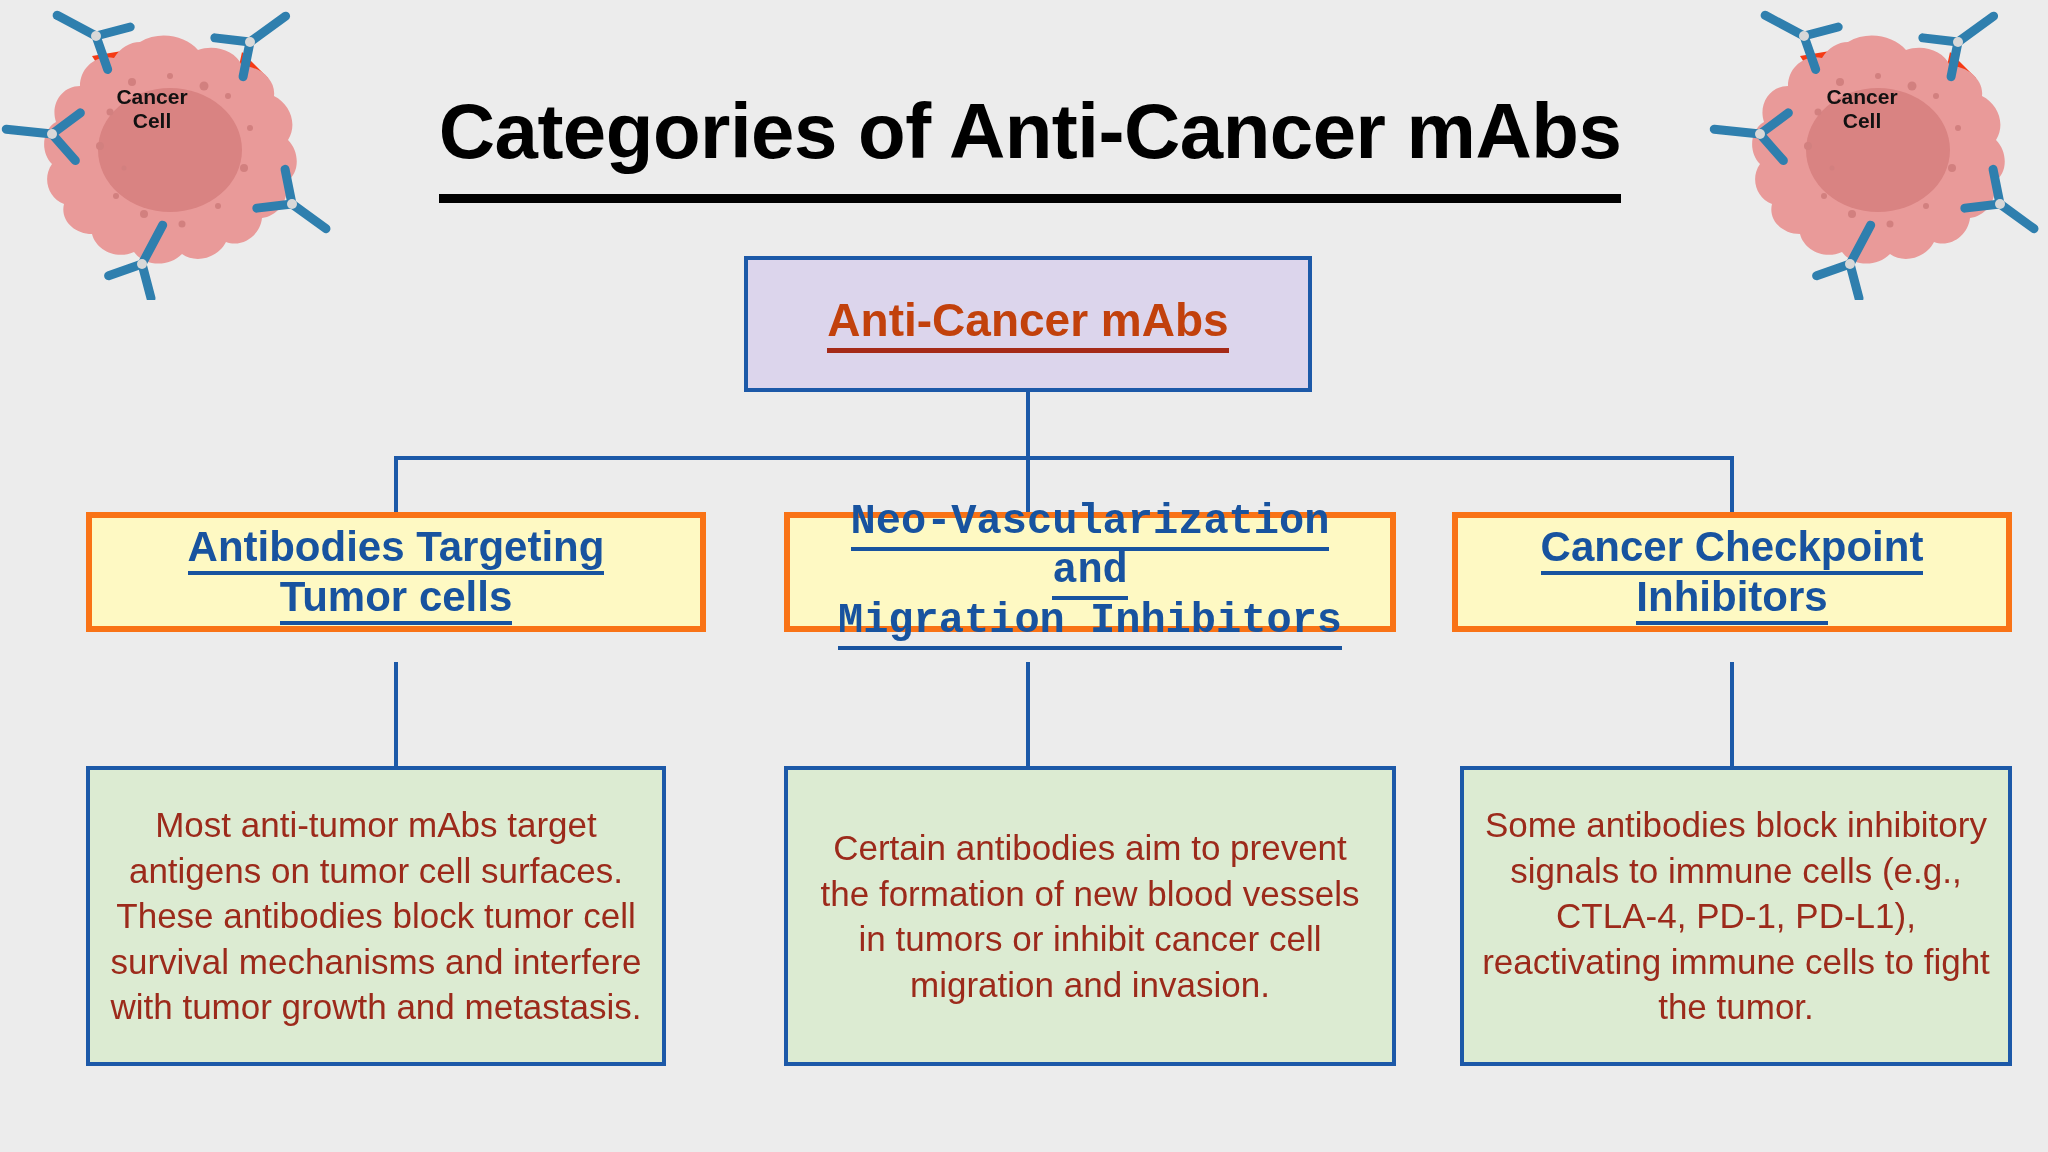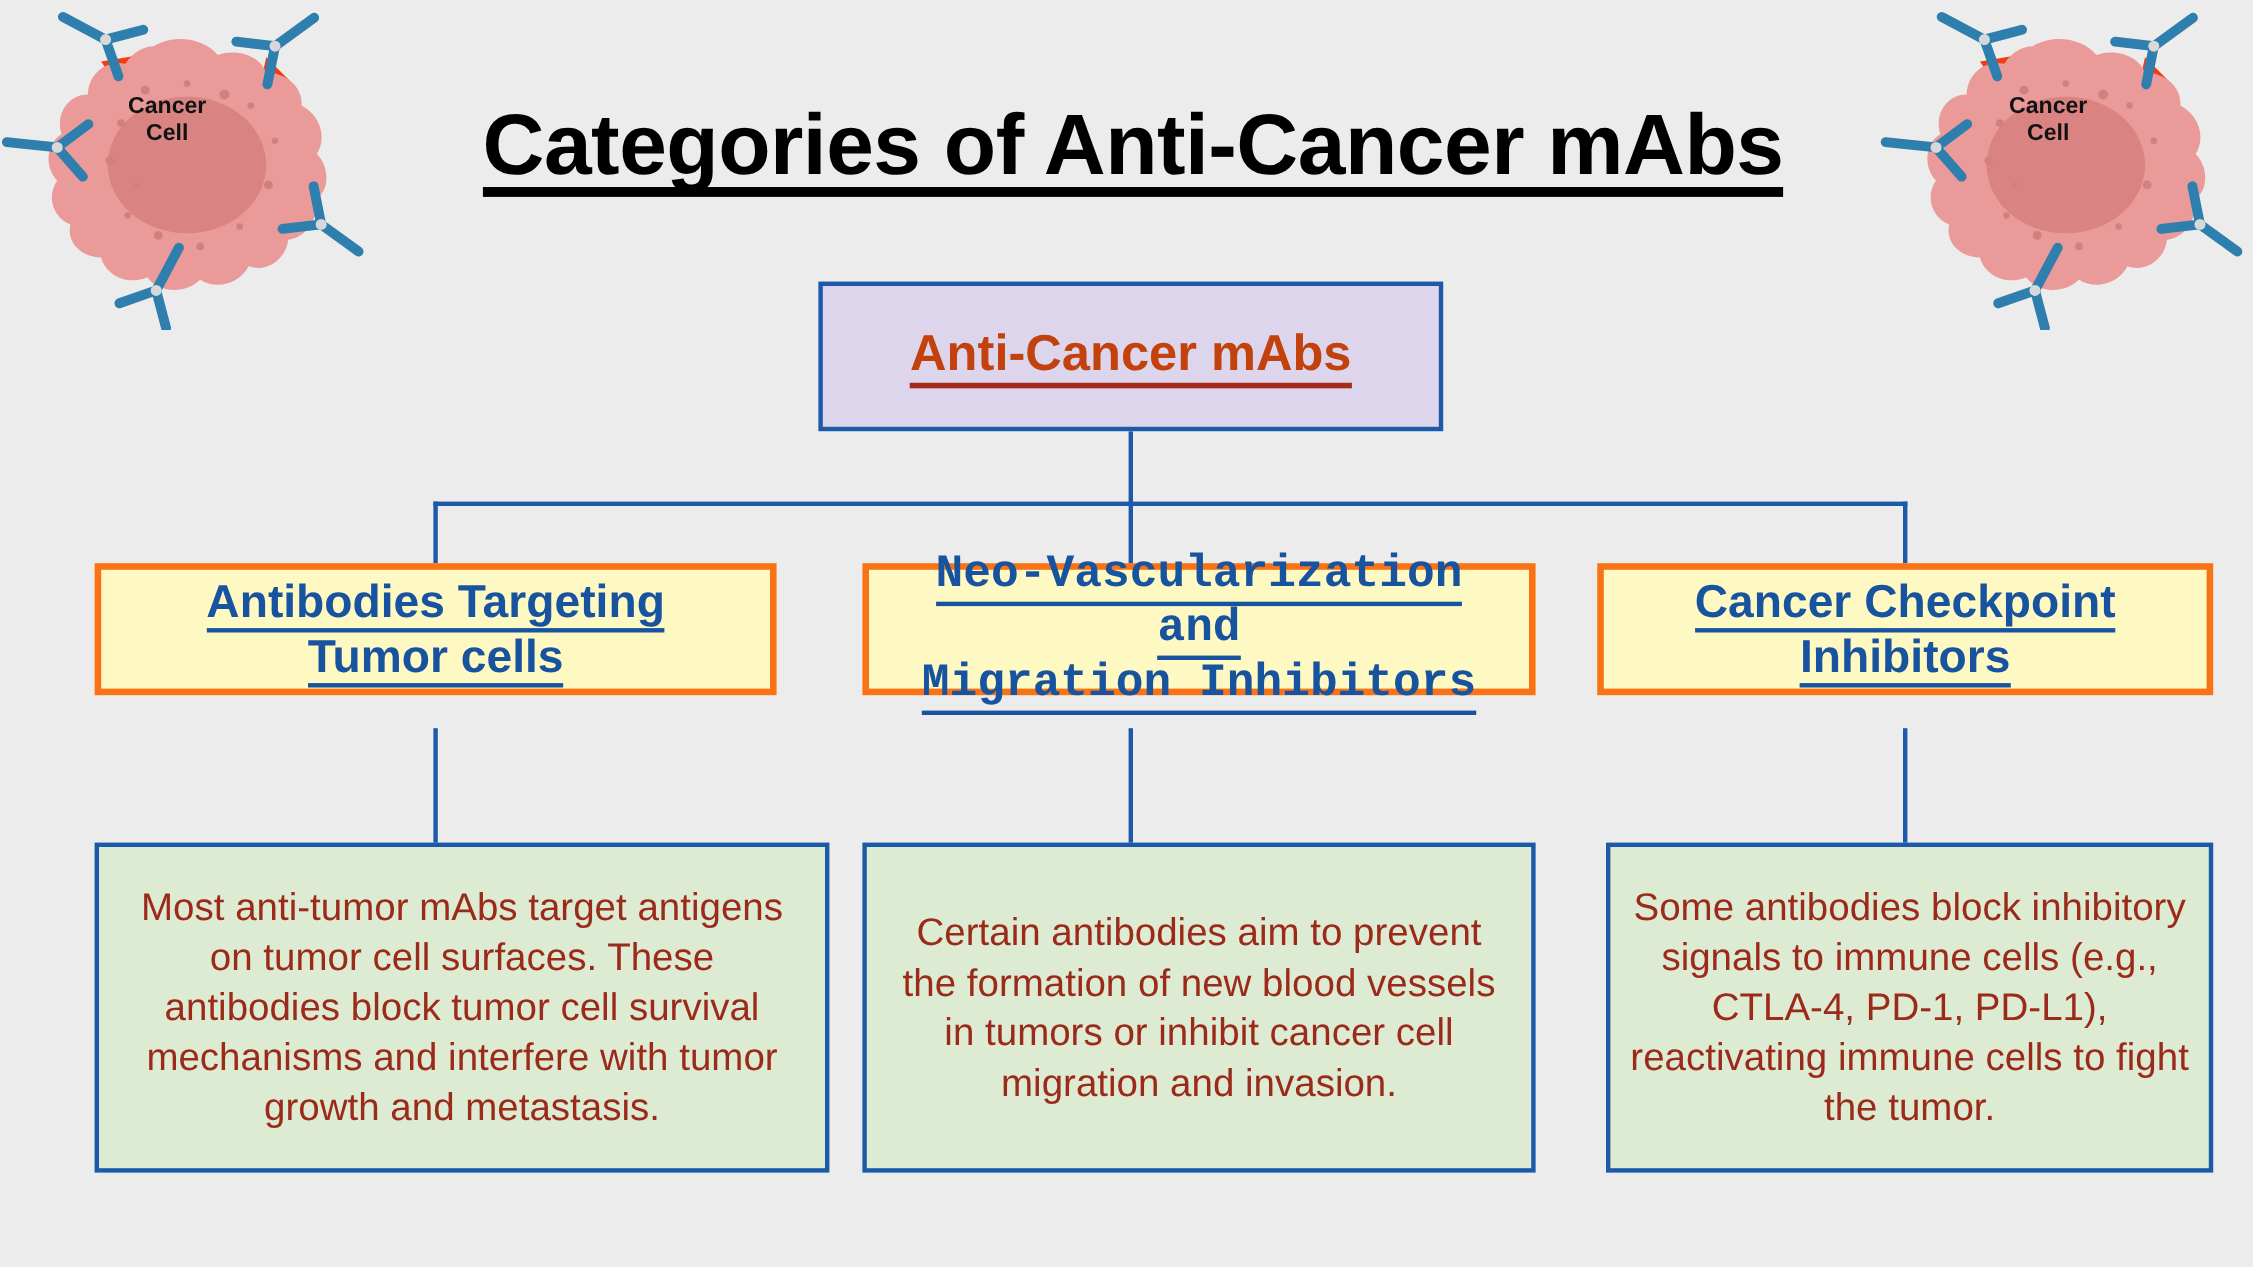--- a/index.html
+++ b/index.html
@@ -31,21 +31,21 @@
     font-size: 78px;
     font-weight: bold;
     color: #000000;
     letter-spacing: -0.5px;
     white-space: nowrap;
     line-height: 1.0;
   }
   .page-title .tx {
     display: inline-block;
     border-bottom: 9px solid #000;
-    padding-bottom: 0;
+    padding-bottom: 24px;
   }
 
   
   .node {
     position: absolute;
     box-sizing: border-box;
     display: flex;
     align-items: center;
     justify-content: center;
     text-align: center;
@@ -95,21 +95,21 @@
     top: 766px;
     height: 300px;
     padding: 10px 18px;
   }
   .node-desc .lbl {
     font-size: 35px;
     font-weight: normal;
     color: #9c2a1b;
     line-height: 1.30;
   }
-  .desc-0 { left: 86px;   width: 668px; }
+  .desc-0 { left: 86px;   width: 580px; }
   .desc-1 { left: 784px;  width: 612px; }
   .desc-2 { left: 1460px; width: 552px; }
 
   
   .conn {
     position: absolute;
     background: #1c59a8;
   }
   .v { width: 4px; }
   .h { height: 4px; }

